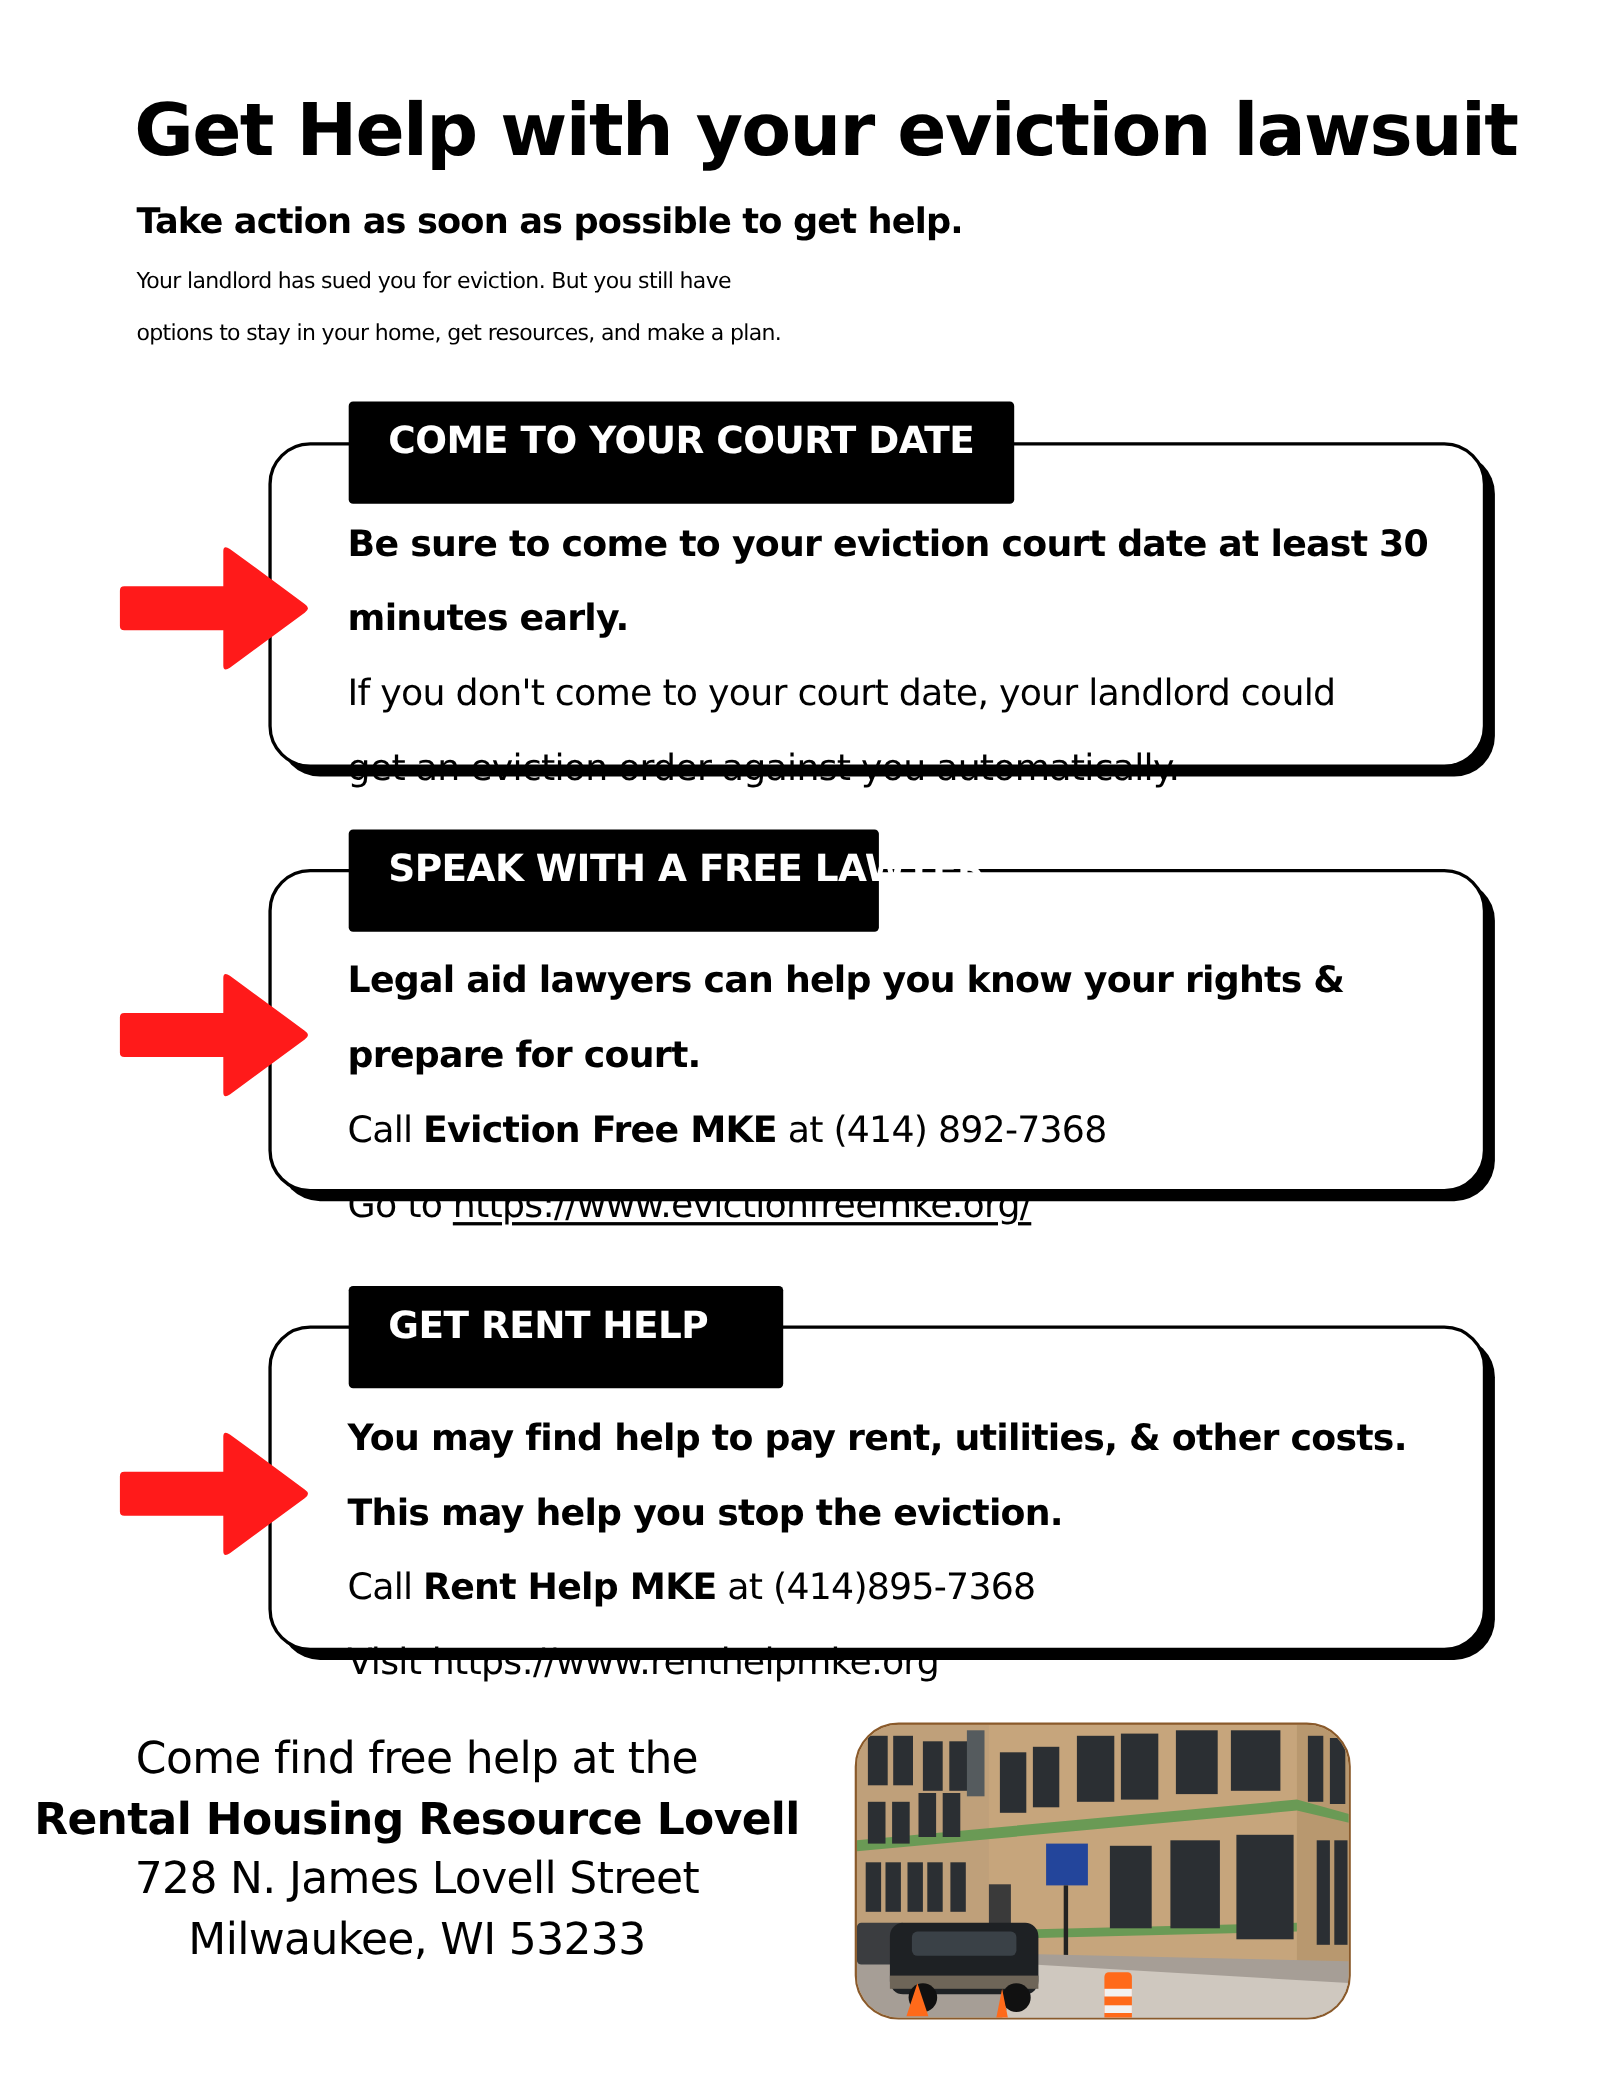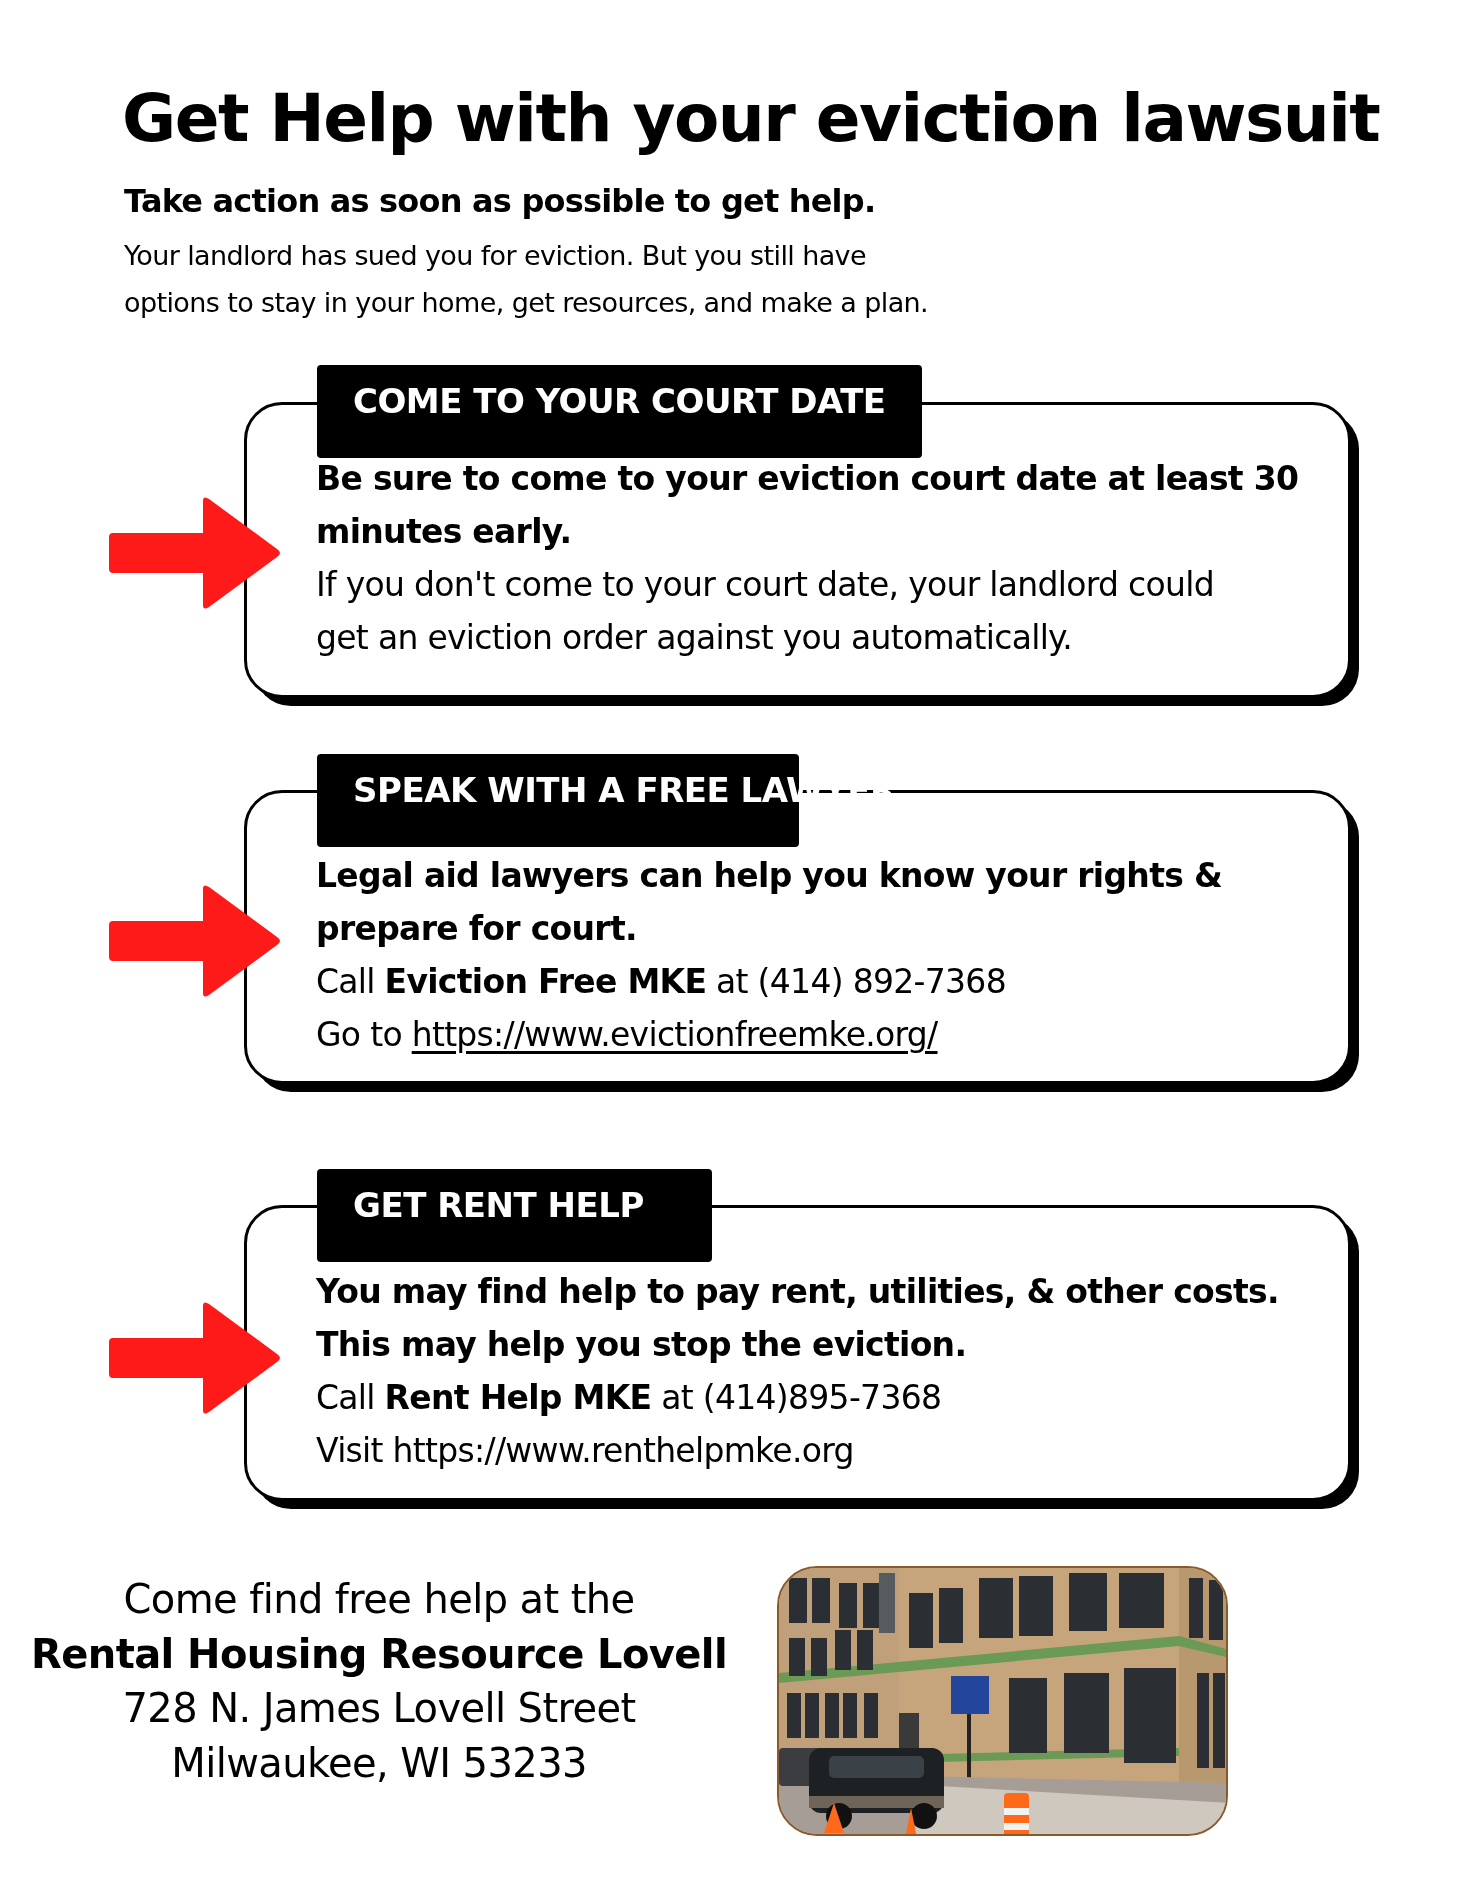--- a/index.html
+++ b/index.html
@@ -1,31 +1,31 @@
 <!DOCTYPE html>
 <html><head>
 <meta charset="utf-8">
 <style>
   html, body { margin:0; padding:0; background:#ffffff; }
   body { width:1470px; height:1903px; position:relative; overflow:hidden;
          font-family:"DejaVu Sans", "Liberation Sans", sans-serif; color:#000; }
   .abs { position:absolute; }
   .title { left:122px; top:80px; font-size:66px; font-weight:bold; letter-spacing:-1.5px; white-space:nowrap; }
   .subtitle { left:124px; top:182px; font-size:32px; font-weight:bold; letter-spacing:-0.8px; white-space:nowrap; }
-  .intro { left:124px; top:232px; font-size:27px; line-height:47px; letter-spacing:-0.6px; width:960px; }
+  .intro { left:124px; top:232px; font-size:20px; line-height:47px; letter-spacing:-0.6px; width:960px; }
   .intro span { display:block; white-space:nowrap; }
 
   .card { position:absolute; left:244px; width:1107px; background:#fff;
           border:3px solid #000; border-radius:38px;
           box-shadow: 9px 9px 0 -1px #000; box-sizing:border-box; }
   .tag { position:absolute; left:317px; height:93px; background:#000; border-radius:4px;
          color:#fff; font-size:34px; font-weight:bold; letter-spacing:-0.5px;
          box-sizing:border-box; padding:16px 0 0 36px; white-space:nowrap;margin-top:11px; }
   .card-body { position:absolute; left:316px; font-size:33px; line-height:53px; letter-spacing:-0.7px; }
-  .card-body .line { display:block; white-space:nowrap; }
+  .card-body .line { display:block; white-space:nowrap;margin-top:15px; }
   .b { font-weight:bold; }
   .link { text-decoration:underline; text-underline-offset:5px; }
 
   .arrow { position:absolute; left:107px; width:176px; height:116px; }
 
   .footer-text { position:absolute; right:743px; top:1572px; text-align:center; font-size:40px;
                  line-height:54.5px; letter-spacing:-0.6px; }
   .footer-text span { display:block; white-space:nowrap; }
 
   .photo { position:absolute; left:777px; top:1566px; width:451px; height:270px;

